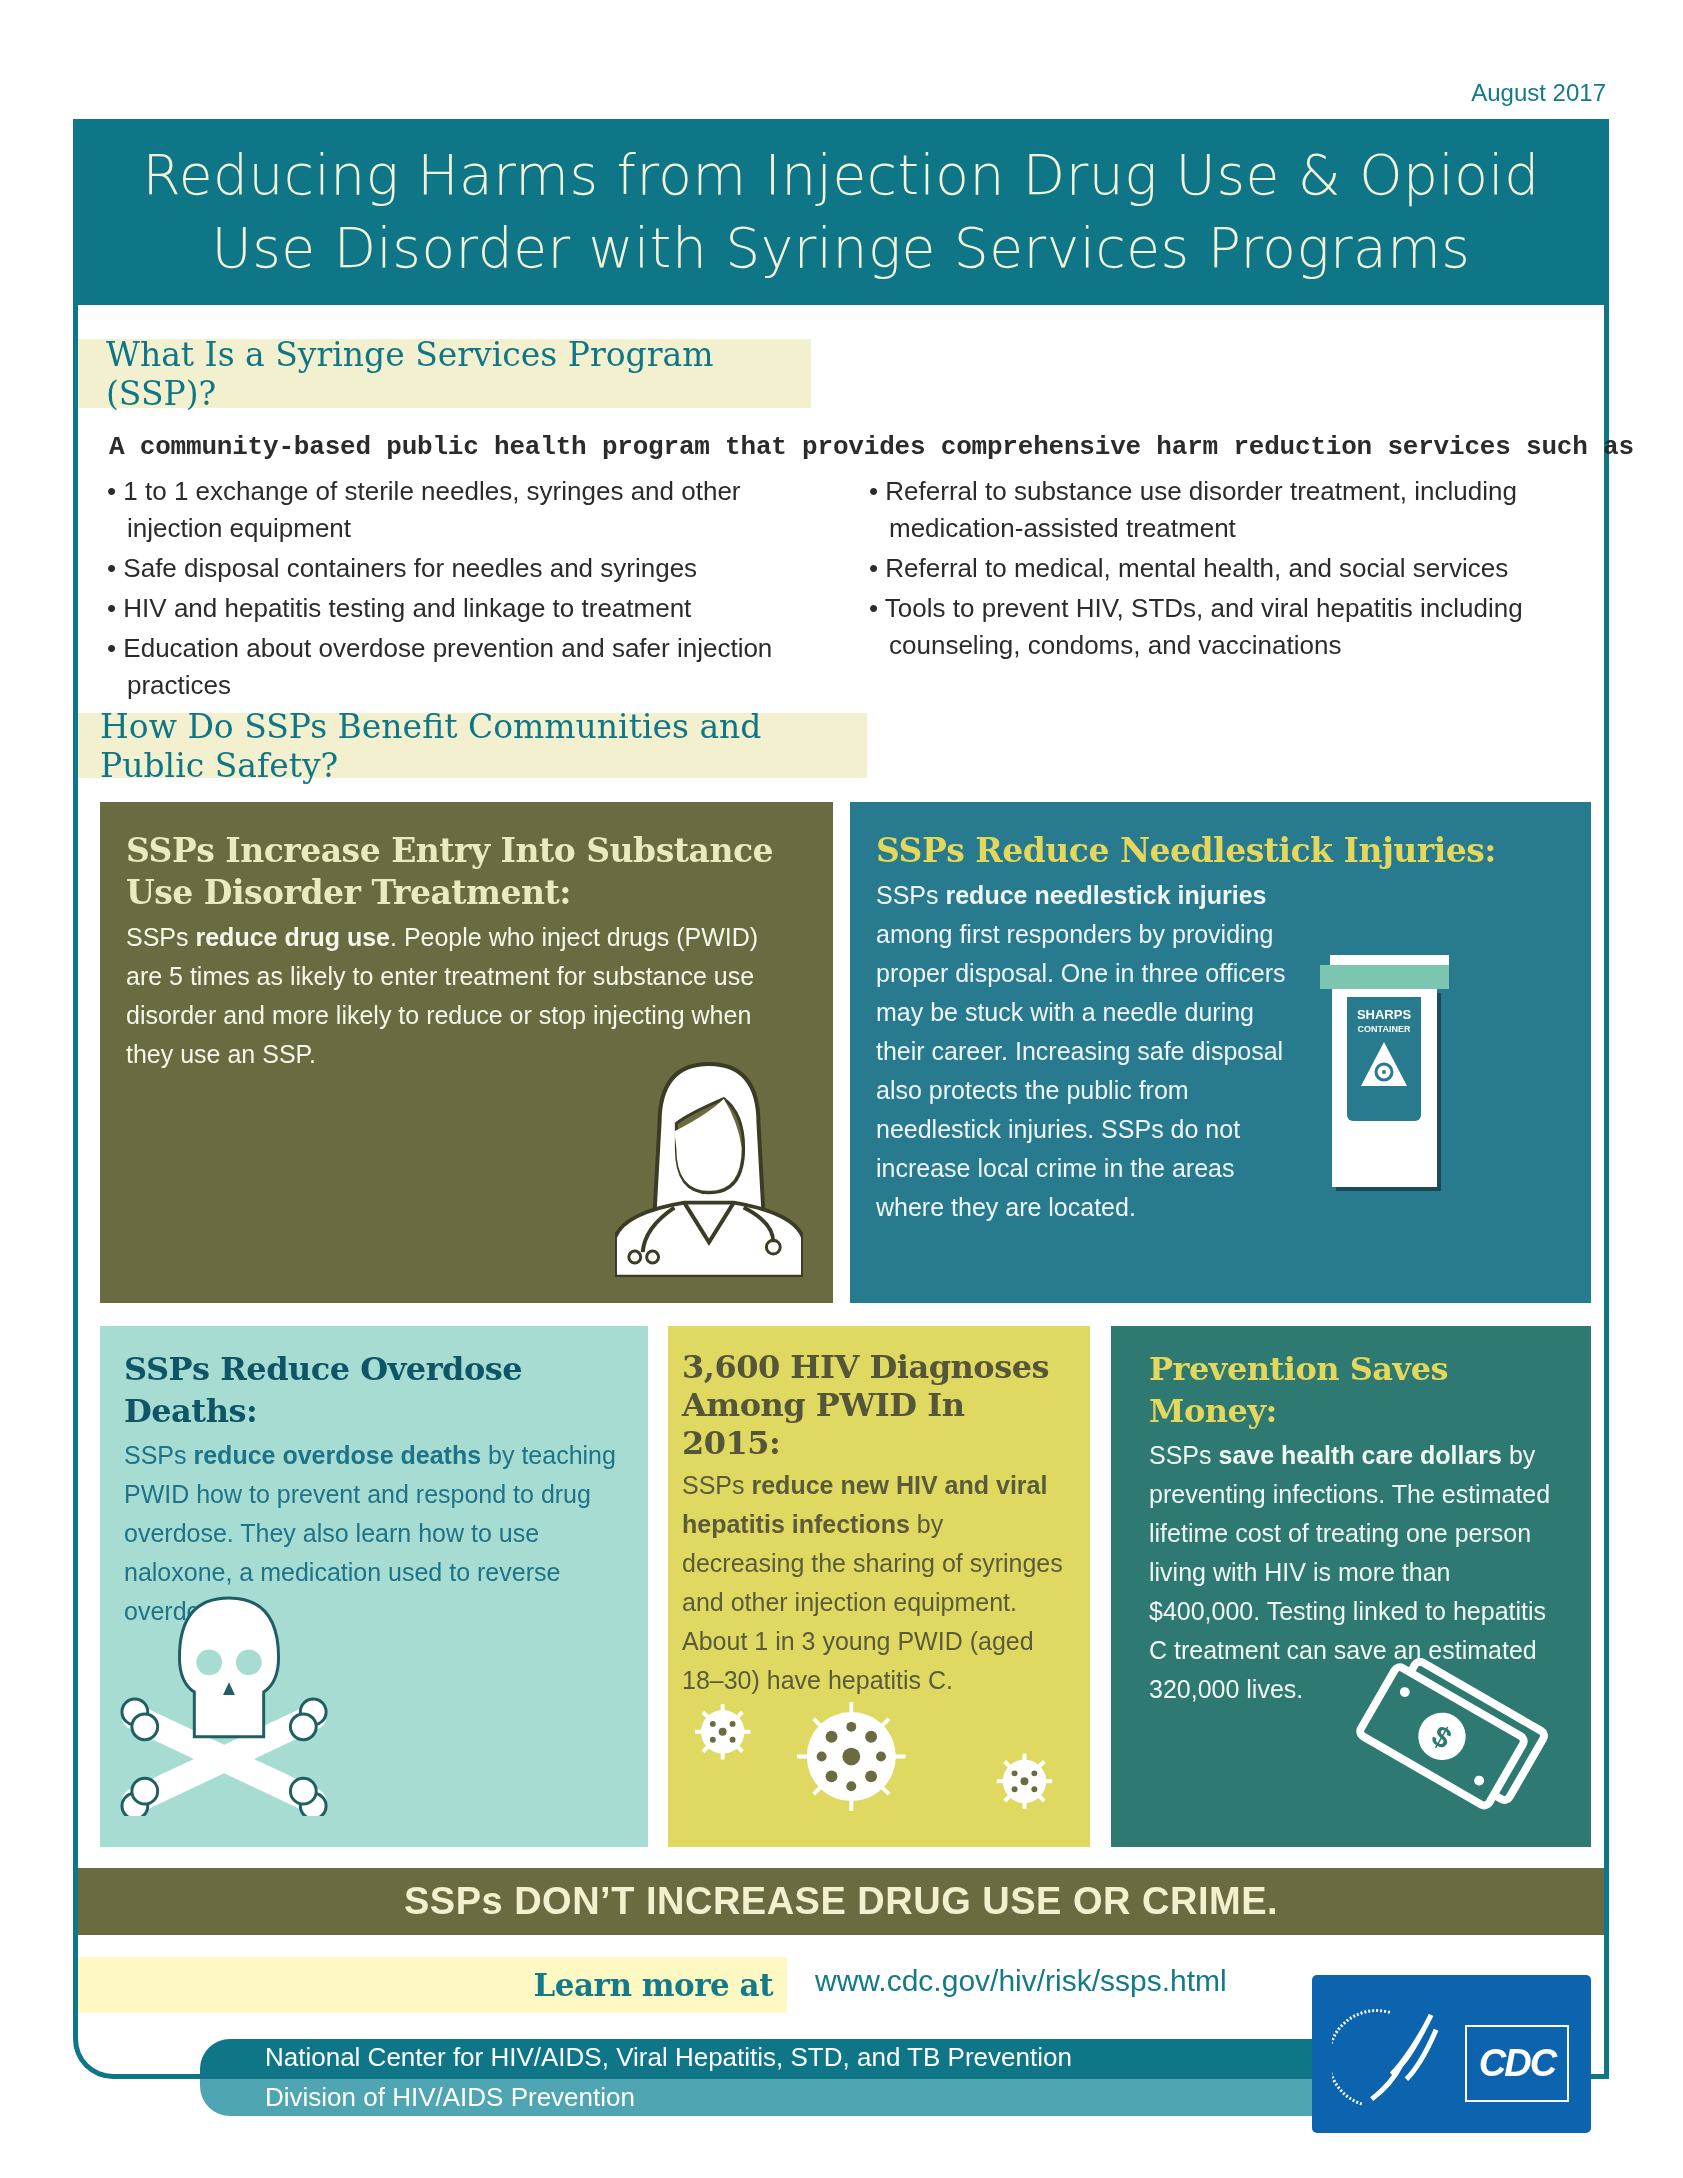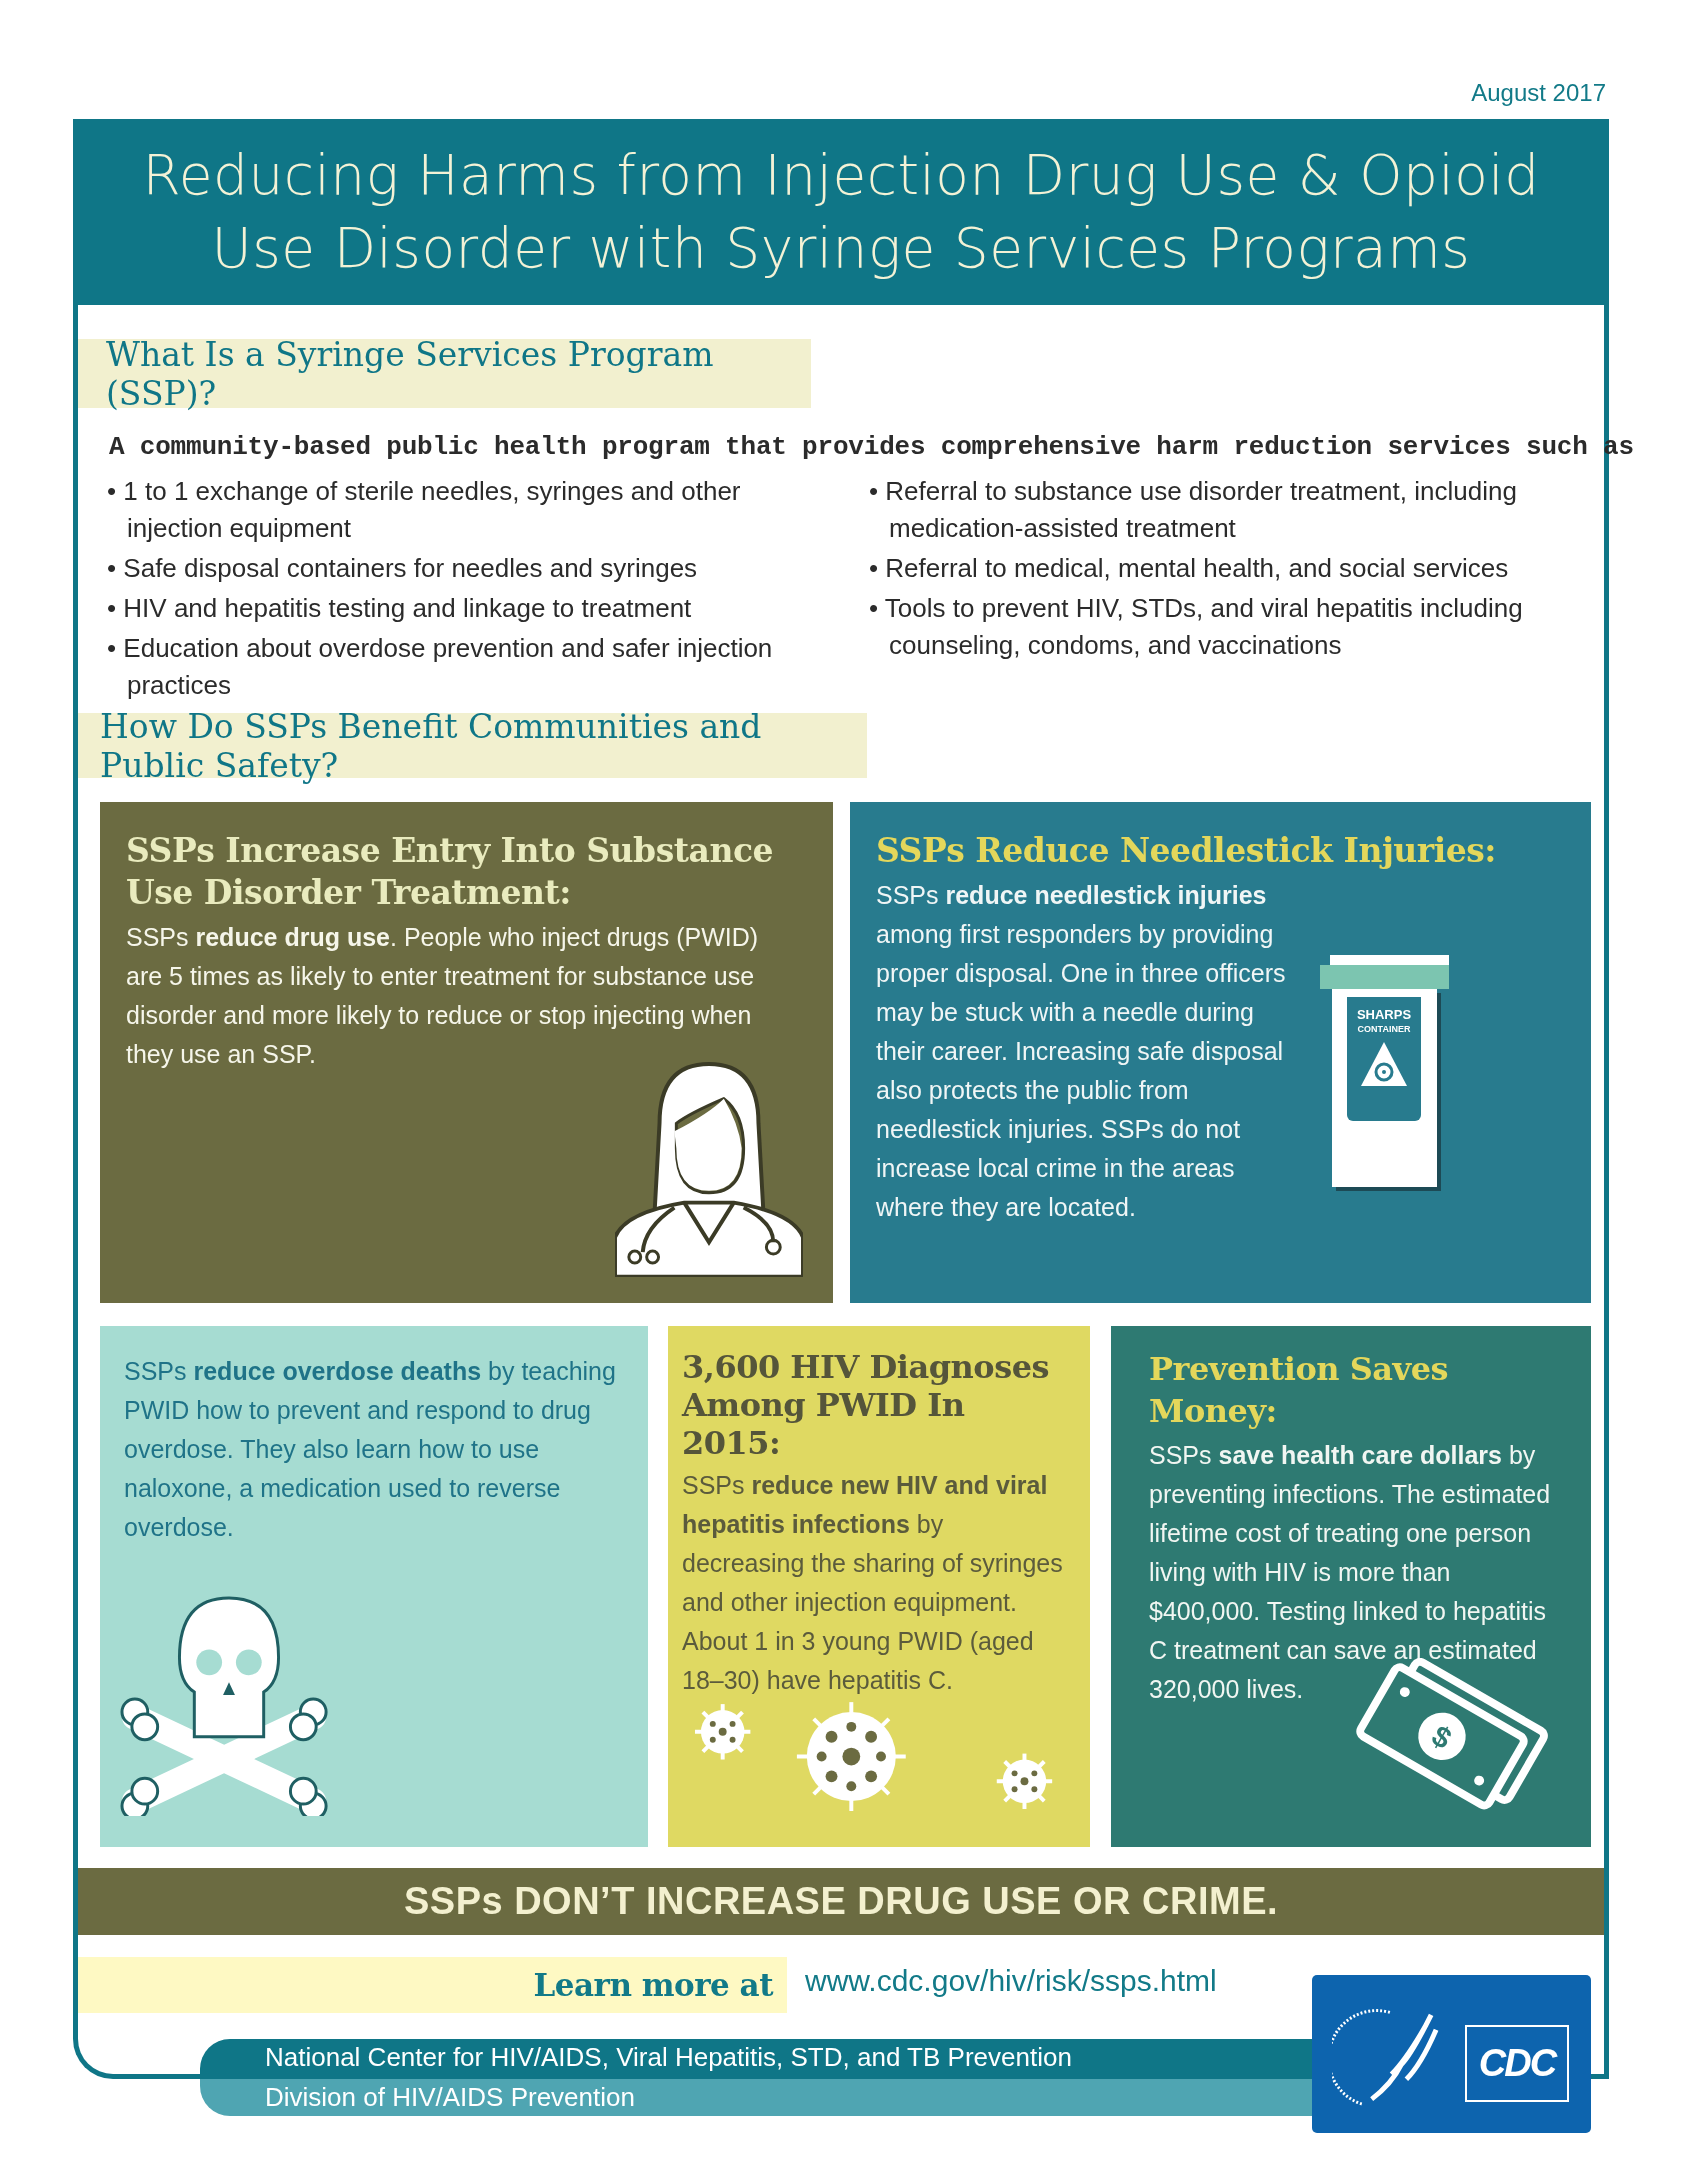--- a/index.html
+++ b/index.html
@@ -45,21 +45,21 @@
 
   .ico { position: absolute; }
 
   .banner { position: absolute; left: 78px; top: 1868px; width: 1526px; height: 67px; background: #6b6b41;
             display: flex; align-items: center; justify-content: center; }
   .banner span { color: #f3f0cf; font-weight: bold; font-size: 38px; letter-spacing: 0.5px; }
 
   .learn { position: absolute; left: 78px; top: 1957px; width: 709px; height: 56px; background: #fef9c3;
            display: flex; align-items: center; justify-content: flex-end; padding-right: 14px; }
   .learn span { font-family: "DejaVu Serif", serif; font-weight: bold; color: #127a88; font-size: 31px; letter-spacing: -0.5px; }
-  .url { position: absolute; left: 787px; top: 1964px; font-size: 30px; color: #127a88; padding-left: 18px; text-decoration: none; }
+  .url { position: absolute; left: 787px; top: 1964px; font-size: 30px; color: #127a88; padding-left: 28px; text-decoration: none; }
 
   .foot1 { position: absolute; left: 200px; top: 2039px; width: 1114px; height: 37px; background: #0f7687; border-top-left-radius: 30px;
            color: #fff; font-size: 26px; line-height: 37px; padding-left: 65px; }
   .foot2 { position: absolute; left: 200px; top: 2079px; width: 1114px; height: 37px; background: #4fa5b2; border-bottom-left-radius: 30px;
            color: #fff; font-size: 26px; line-height: 37px; padding-left: 65px; }
 
   .logo { position: absolute; left: 1312px; top: 1975px; width: 279px; height: 158px; background: #0d64ae; border-radius: 5px; }
   .cdc-box { position: absolute; left: 153px; top: 50px; width: 104px; height: 77px; border: 2px solid #fff;
              display: flex; align-items: center; justify-content: center; color: #fff; font-weight: bold; font-size: 38px;
              font-family: "Liberation Sans", sans-serif; letter-spacing: -2px; font-style: italic; }
@@ -130,20 +130,21 @@
       <svg width="50" height="50" viewBox="0 0 50 50" style="margin-top:6px">
           <path d="M25 2 L48 46 L2 46 Z" fill="#fff"></path>
           <circle cx="25" cy="32" r="8" fill="none" stroke="#287b8e" stroke-width="3"></circle>
           <circle cx="25" cy="32" r="2" fill="#287b8e"></circle>
         </svg>
     </div>
   </div>
 </div>
 
 <div class="card c3">
+  <h3>SSPs Reduce Overdose Deaths:</h3>
   <p><span>SSPs </span><b>reduce overdose deaths</b><span> by teaching PWID how to prevent and respond to drug overdose. They also learn how to use naloxone, a medication used to reverse overdose.</span></p>
   <svg class="ico" style="left:20px;top:262px" width="218" height="228" viewBox="0 0 220 230">
     <g fill="#fff" stroke="#1f5f63" stroke-width="3">
       <path d="M15 130 L195 215 M15 215 L195 130" stroke="#fff" stroke-width="26" stroke-linecap="round"></path>
       <circle cx="15" cy="125" r="13"></circle>
         <circle cx="25" cy="140" r="13"></circle>
       <circle cx="195" cy="125" r="13"></circle>
         <circle cx="185" cy="140" r="13"></circle>
       <circle cx="15" cy="220" r="13"></circle>
         <circle cx="25" cy="205" r="13"></circle>

